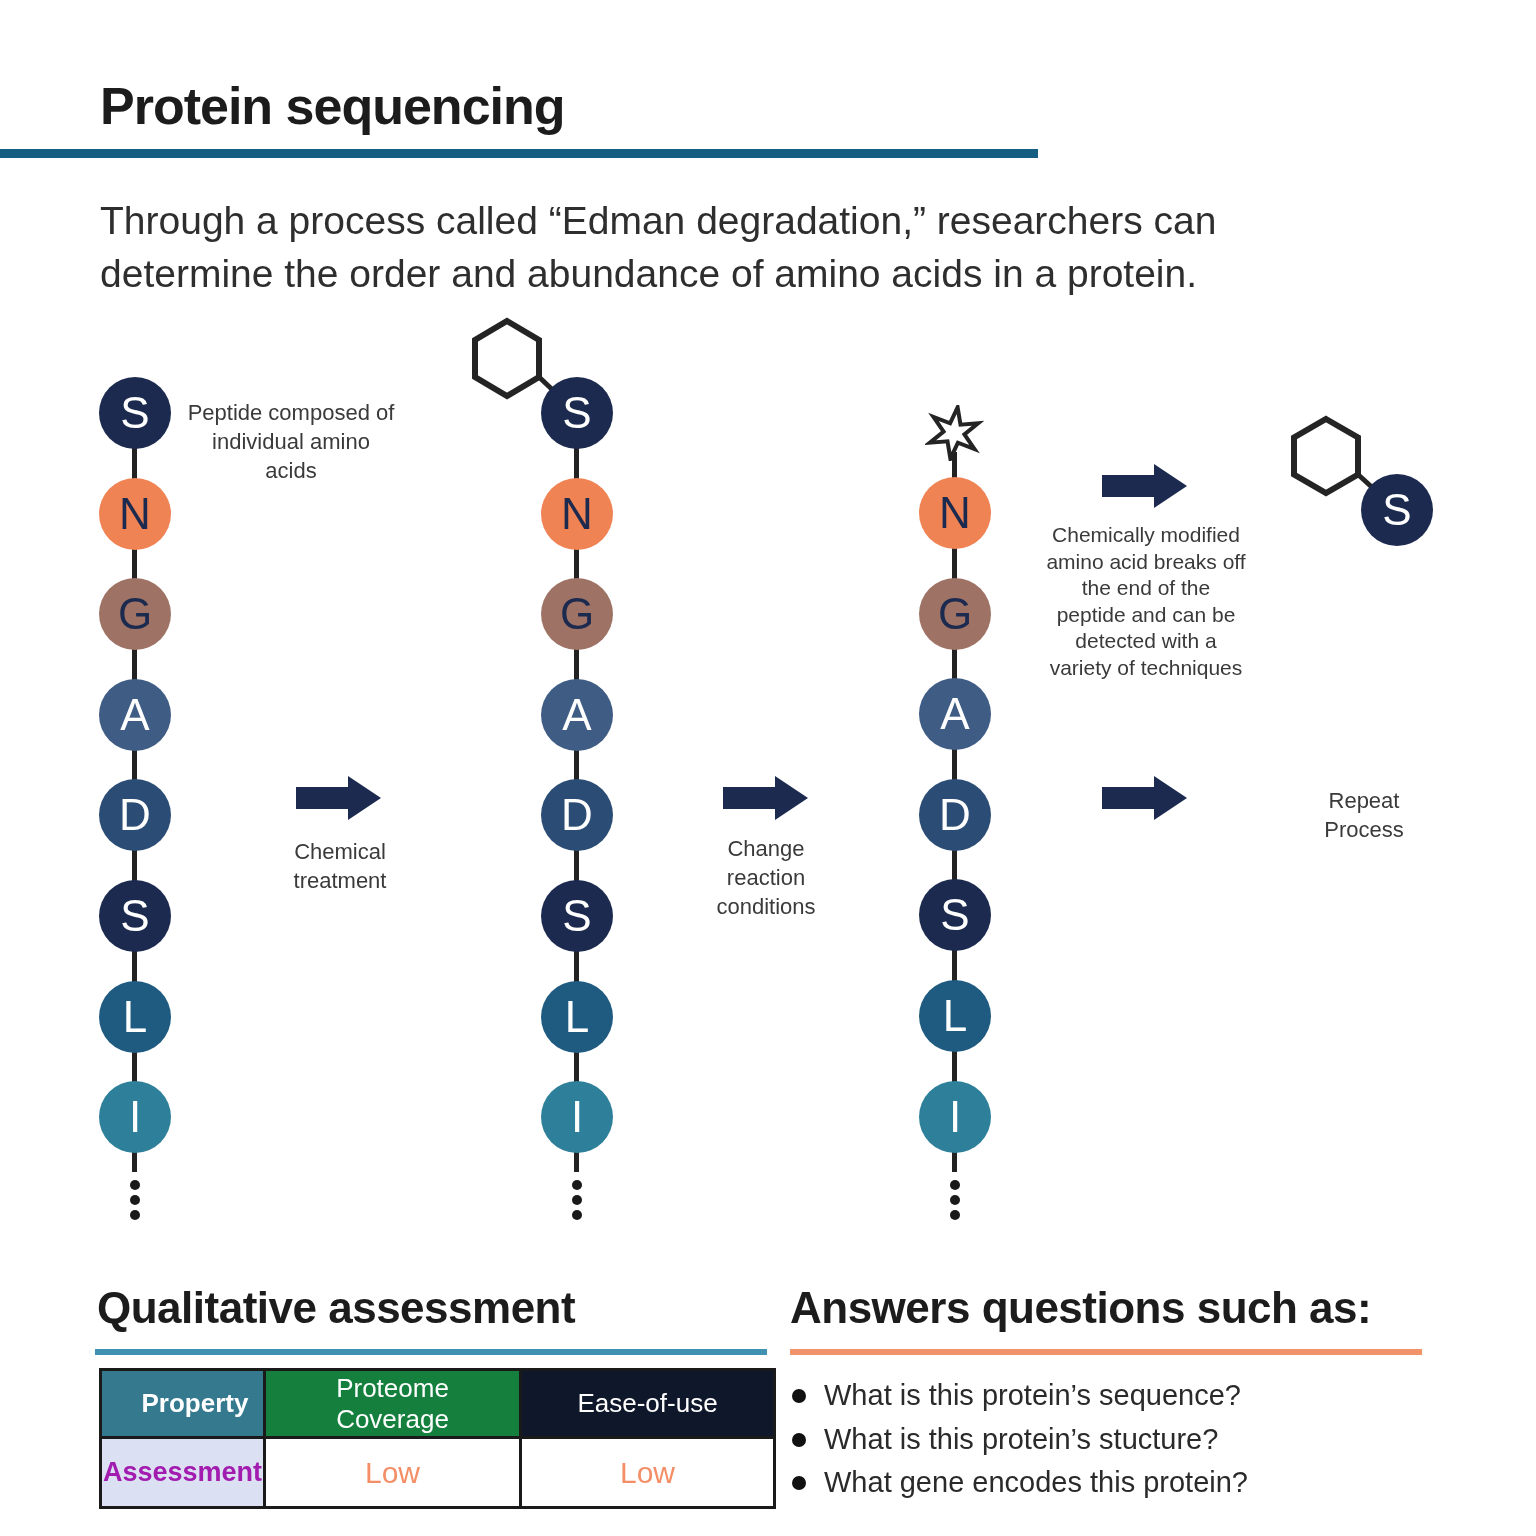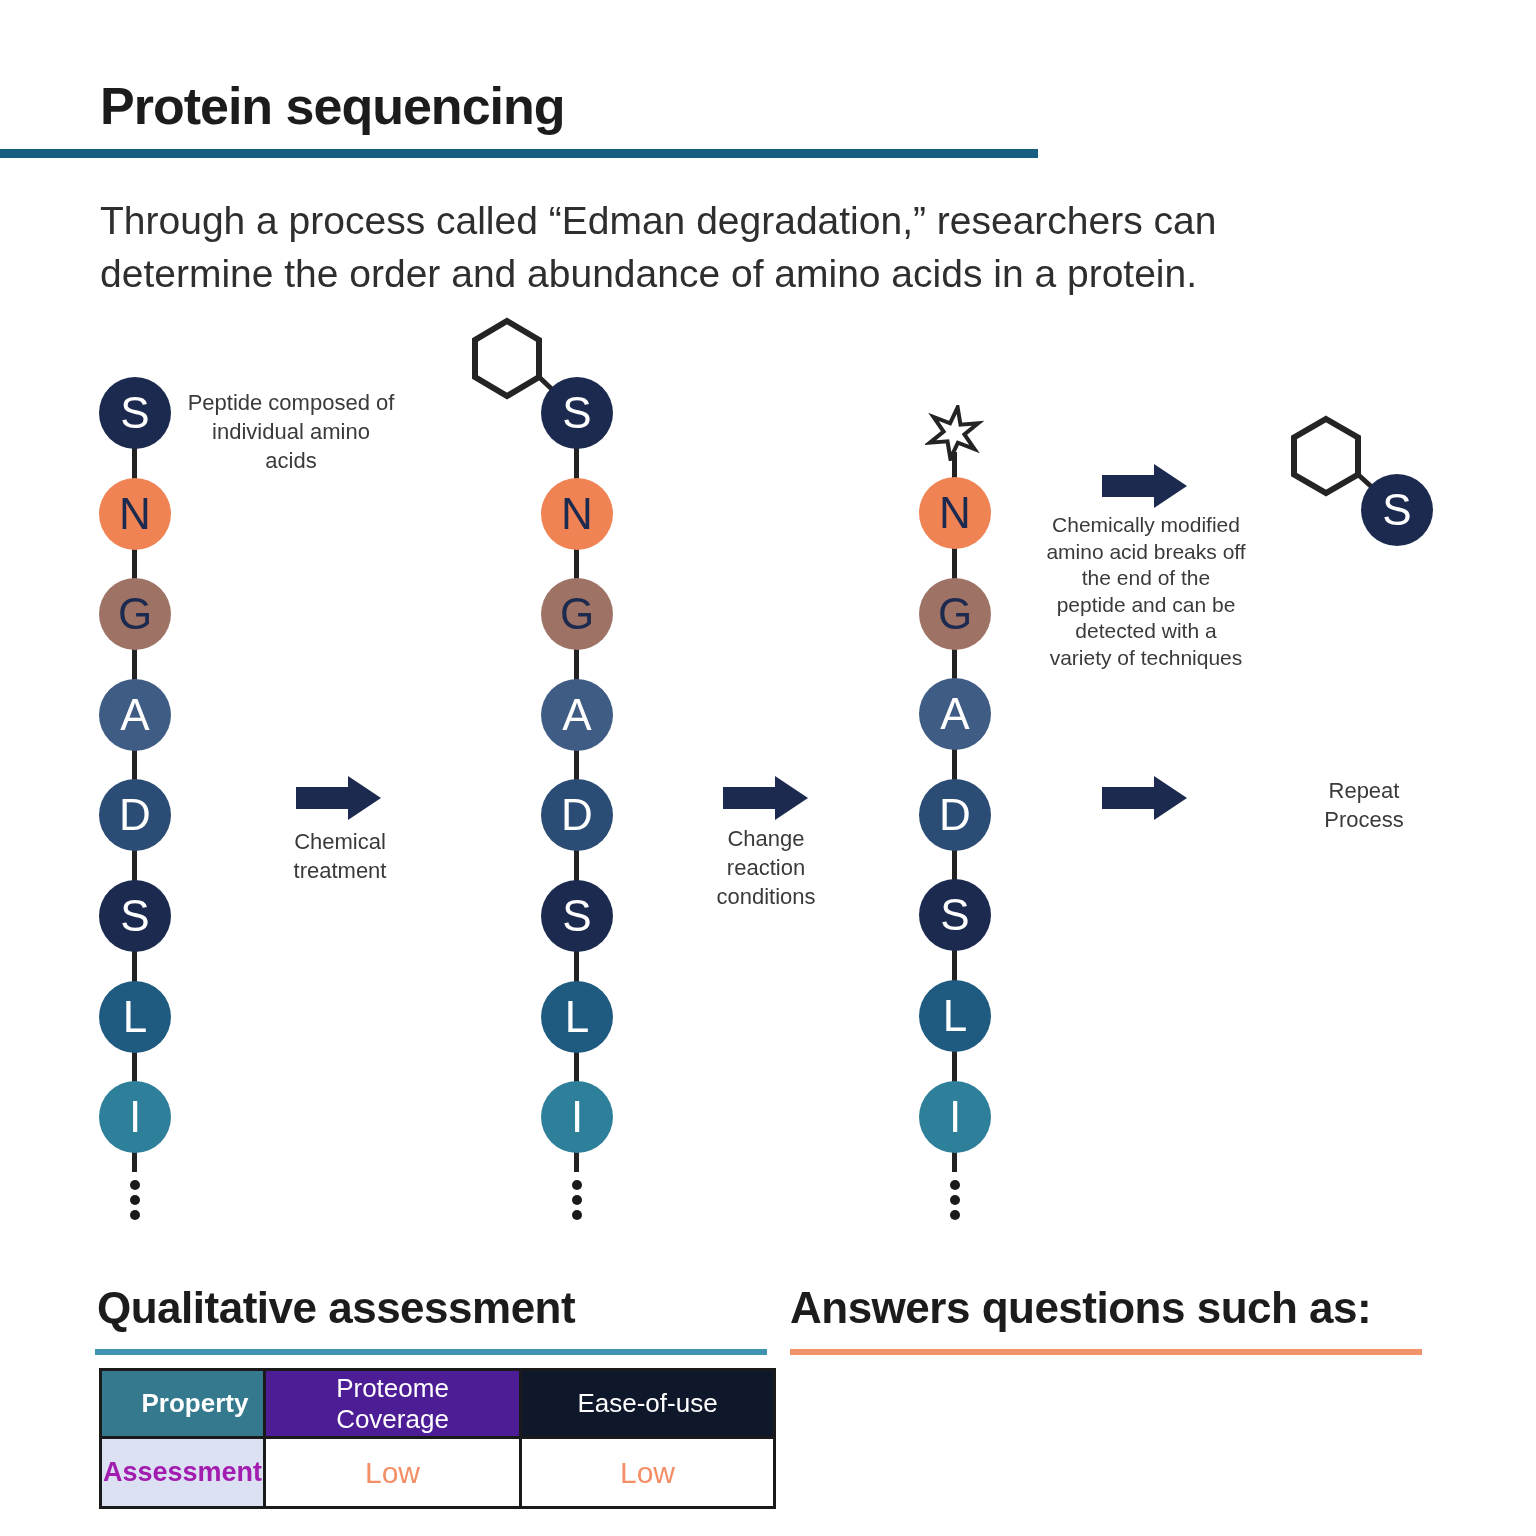--- a/index.html
+++ b/index.html
@@ -32,21 +32,21 @@
   .dots .dot{width:10px;height:10px;border-radius:50%;background:#1a1a1a;}
   .dots-1{left:130px;top:1180px;}
   .dots-2{left:572px;top:1180px;}
   .dots-3{left:950px;top:1180px;}
   .chain-1{left:99px;top:377px;}
   .chain-2{left:541px;top:377px;}
   .chain-3{left:919px;top:477px;}
   .res-detached{left:1361px;top:474px;}
   
   .dlabel{
-    font-size:22px;line-height:29px;color:#3a3a3a;text-align:center;white-space:pre-line;z-index:3;
+    font-size:22px;line-height:29px;color:#3a3a3a;text-align:center;white-space:pre-line;z-index:3;margin-top:10px;
   }
   .lbl-peptide{left:171px;top:388px;width:240px;}
   .lbl-chemical{left:250px;top:827px;width:180px;}
   .lbl-change{left:676px;top:824px;width:180px;}
   .lbl-modified{left:1006px;top:512px;width:280px;font-size:21px;line-height:26.5px;}
   .lbl-repeat{left:1284px;top:776px;width:160px;}
   
   .arrow{width:86px;height:46px;z-index:2;}
   .arrow-1{left:296px;top:775px;}
   .arrow-2{left:723px;top:775px;}
@@ -189,29 +189,43 @@
 
   <table class="abs assess">
     <colgroup>
         <col style="width:164px">
         <col style="width:256px">
         <col style="width:254px">
       </colgroup>
     <tbody>
         <tr class="hrow">
       <th style="background-color: rgb(53, 121, 143);">Property</th>
-      <th style="background-color: #4c1d95;">Proteome
+      <th style="background-color: #15803d;">Proteome
 Coverage</th>
       <th style="background-color: #0f172a;">Ease-of-use</th>
     </tr>
     <tr class="vrow">
       <td class="cell-assess" style="background-color: rgb(219, 225, 242);">Assessment</td>
       <td class="cell-low" style="color: rgb(244, 142, 102);">Low</td>
       <td class="cell-low" style="color: rgb(244, 142, 102);">Low</td>
     </tr>
   </tbody>
     </table>
 
   <h2 class="abs subhead ans-head">Answers questions such as:</h2>
   <div class="abs rule ans-rule" style="background-color: rgb(242, 146, 106);"></div>
 
+  <div class="abs bullets">
+    <div class="bullet-row">
+      <span class="bdot"></span>
+      <span class="btext">What is this protein’s sequence?</span>
+    </div>
+    <div class="bullet-row">
+      <span class="bdot"></span>
+      <span class="btext">What is this protein’s stucture?</span>
+    </div>
+    <div class="bullet-row">
+      <span class="bdot"></span>
+      <span class="btext">What gene encodes this protein?</span>
+    </div>
+  </div>
 
 </div>
 
 </body></html>

